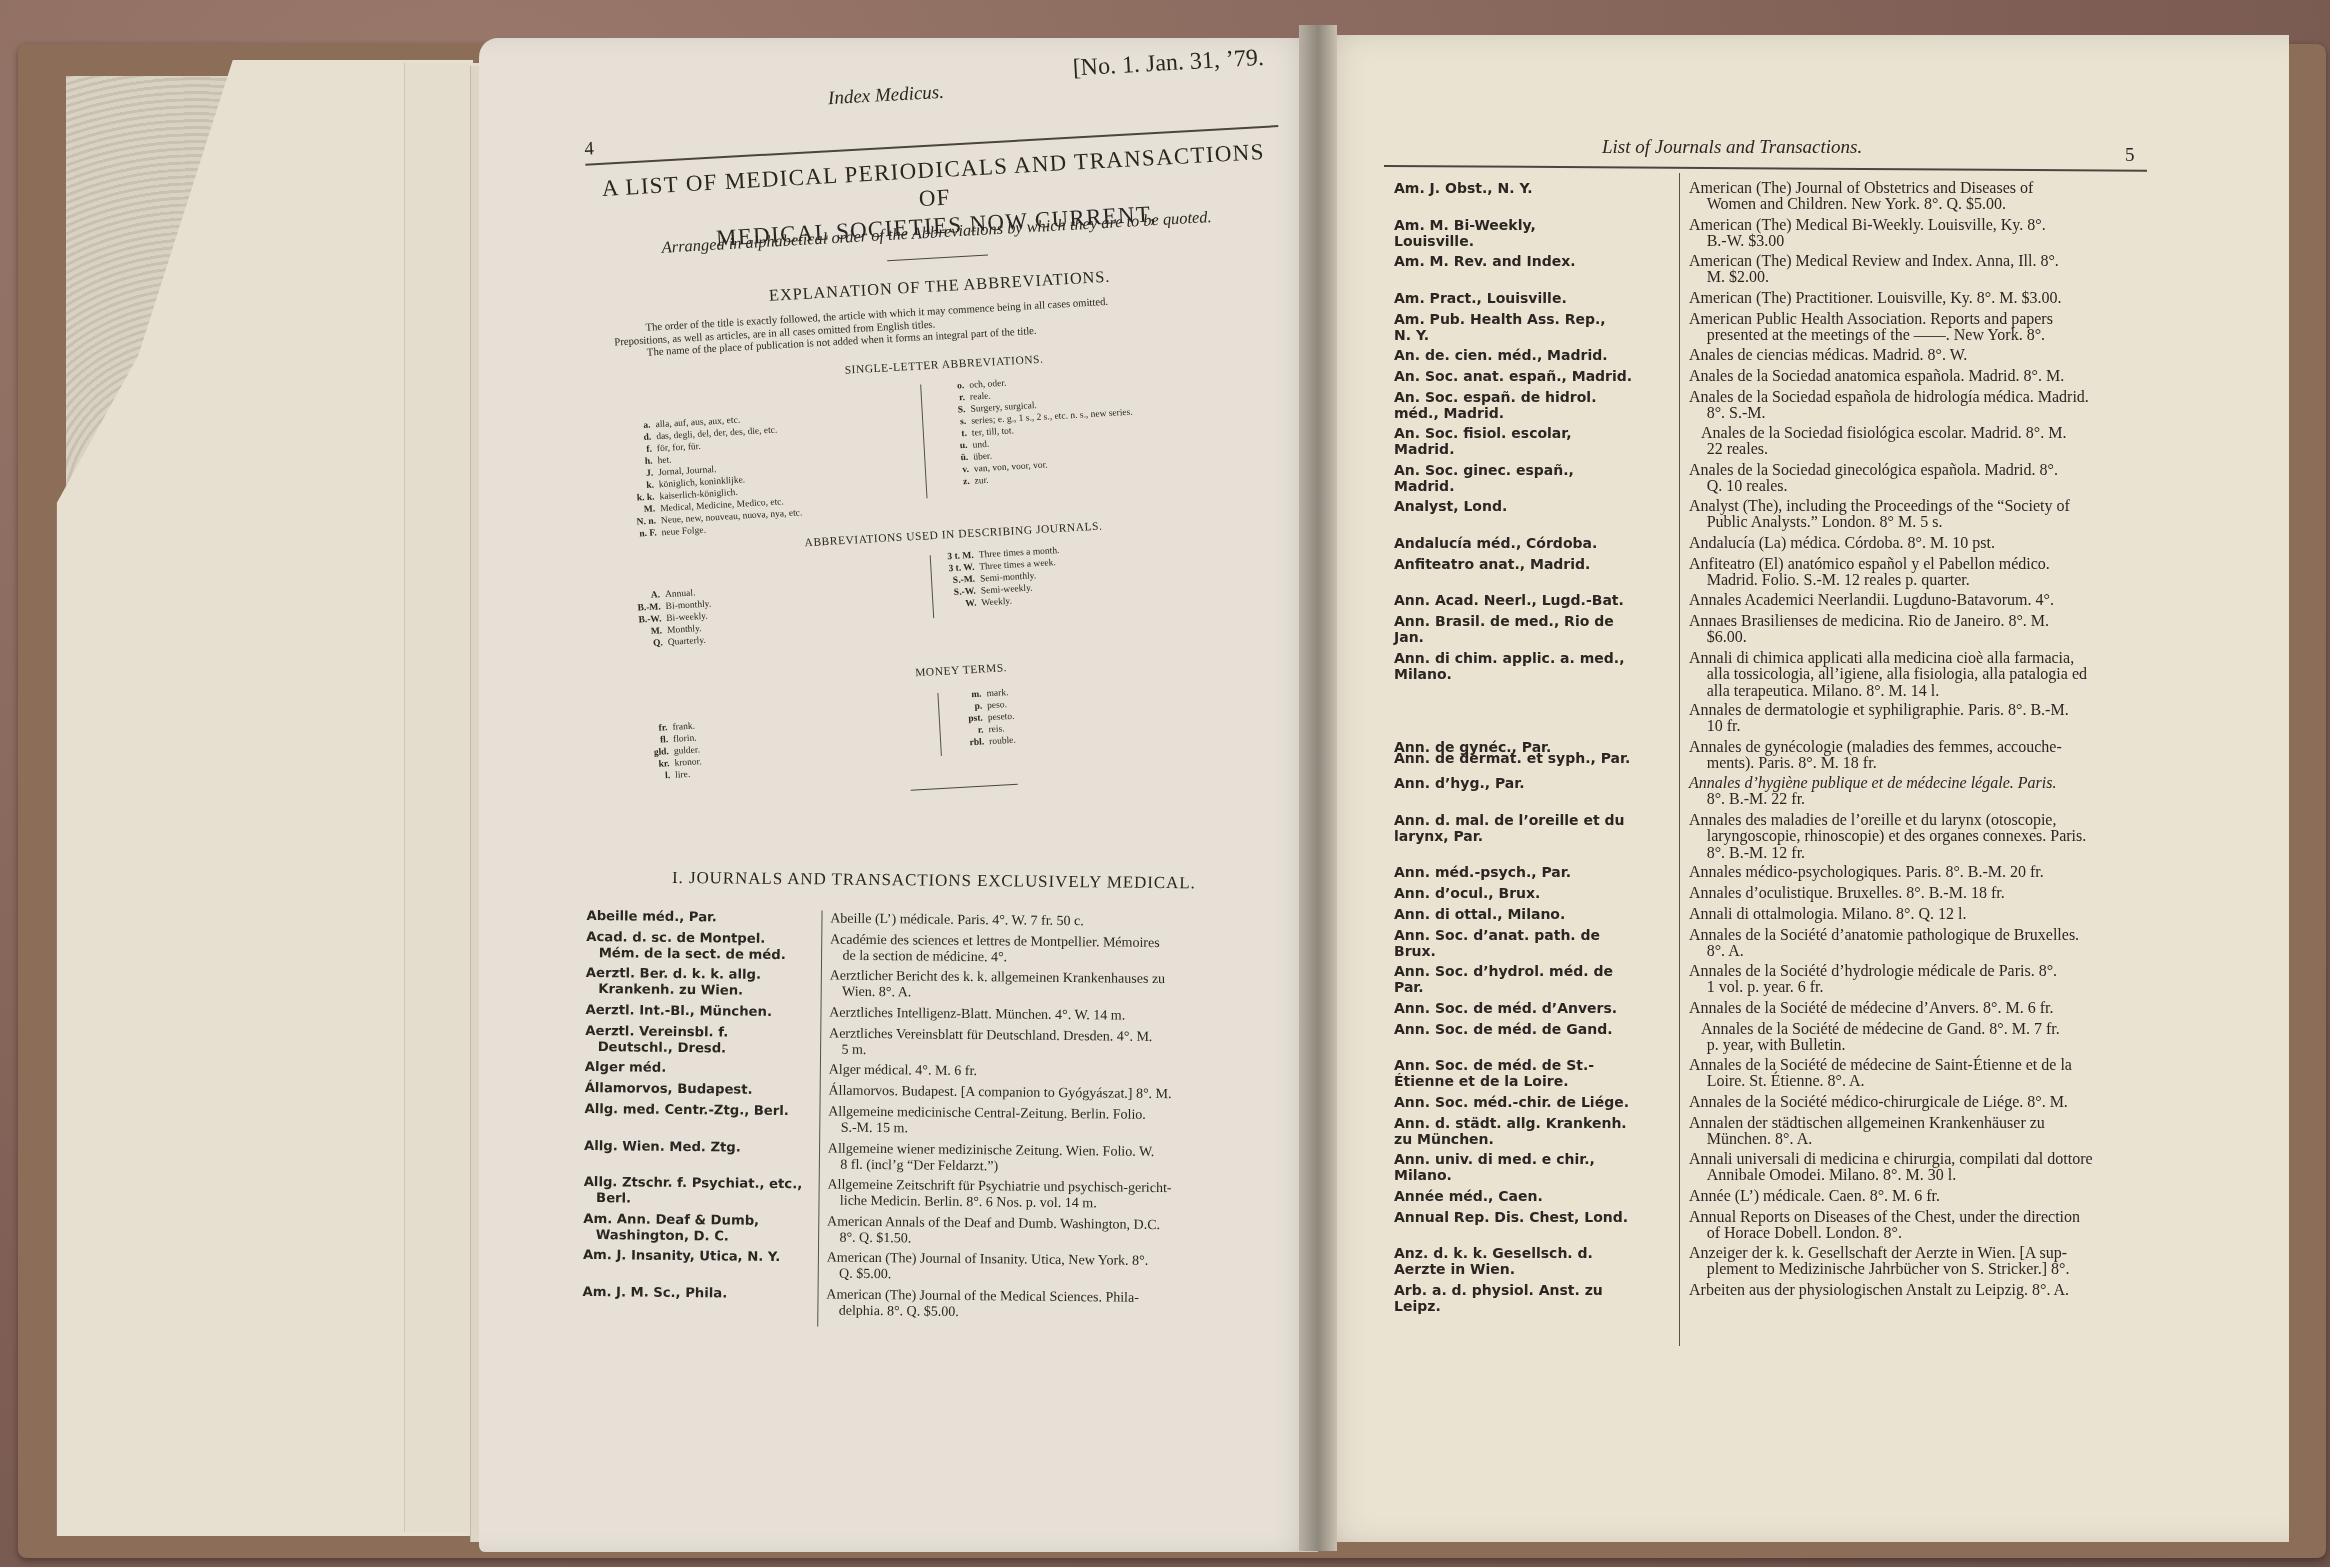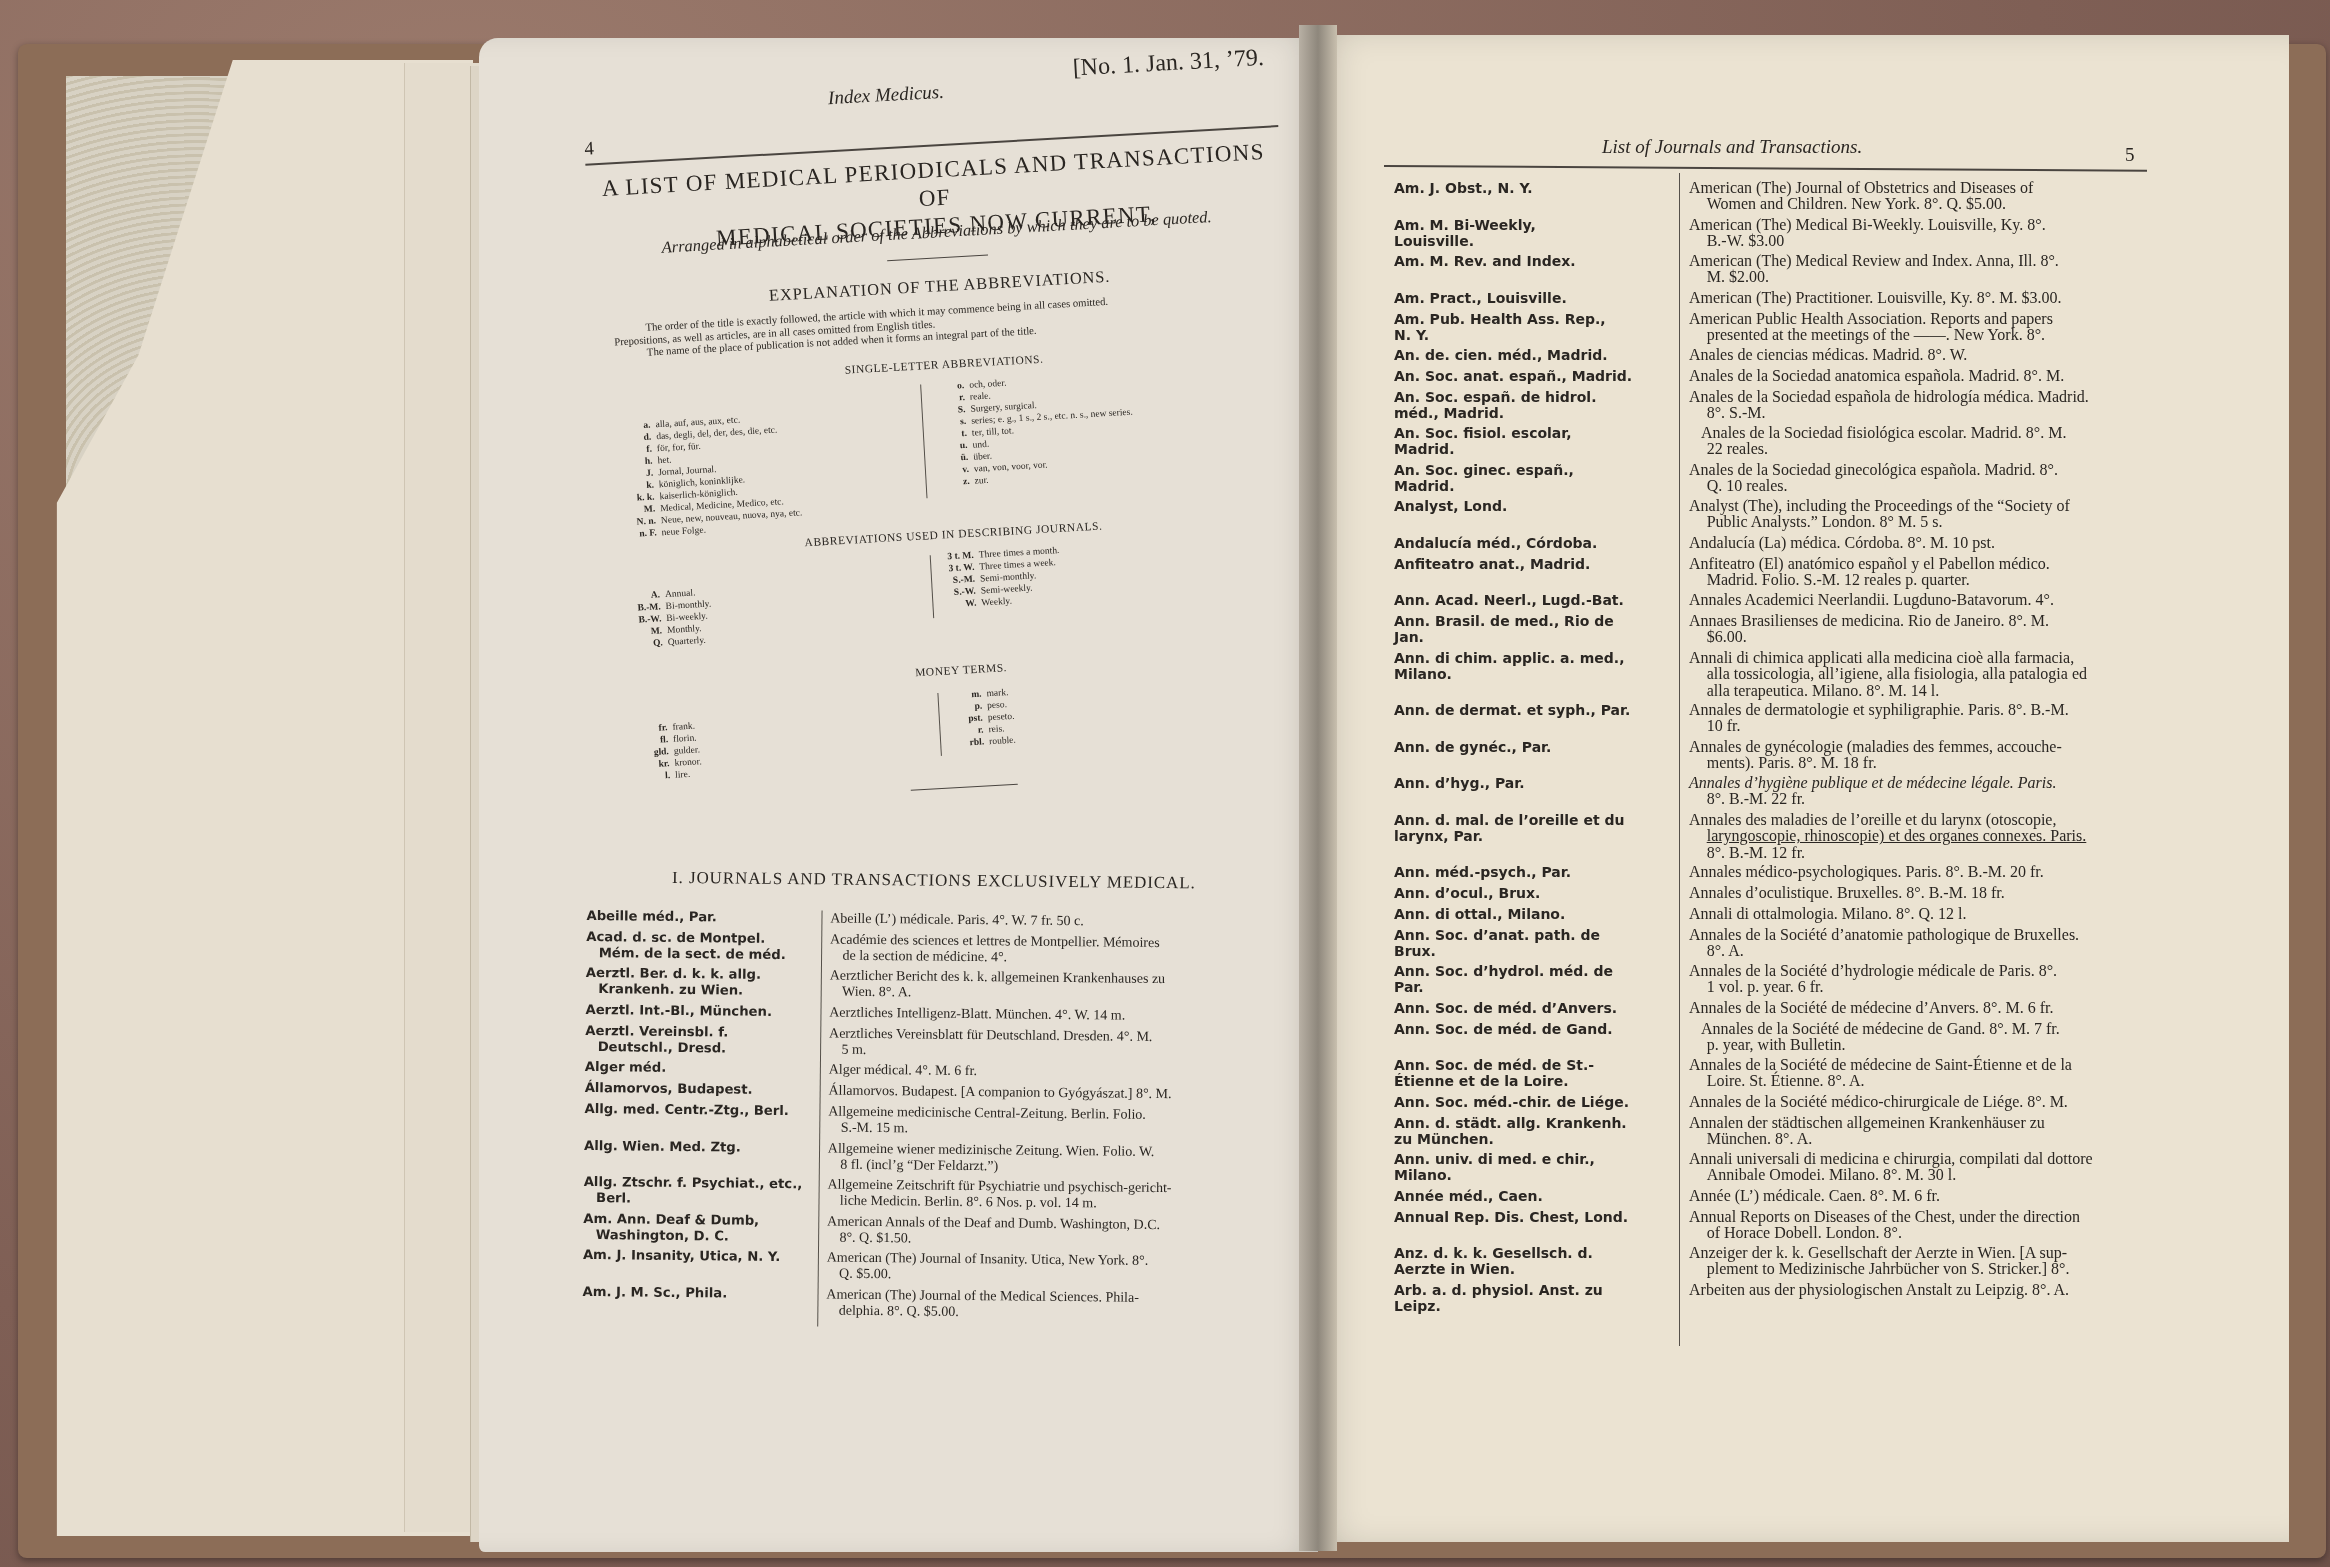--- a/index.html
+++ b/index.html
@@ -417,21 +417,21 @@
         <span class="cont" style="display: block;">Milano.</span>
       </div>
       <div class="r jr">
         <span style="display: block;">Annali di chimica applicati alla medicina cioè alla farmacia,</span>
         <span class="cont" style="display: block;">alla tossicologia, all’igiene, alla fisiologia, alla patalogia ed</span>
         <span class="cont" style="display: block;">alla terapeutica.  Milano.  8°.  M.  14 l.</span>
       </div>
     </div>
     <div class="row" style="top: 522px;">
       <div class="l jl">
-        <span style="display: block;">Ann. de dermat. et syph., Par.</span>
+        <span style="display: block; margin-top: 48px;">Ann. de dermat. et syph., Par.</span>
       </div>
       <div class="r jr">
         <span style="display: block;">Annales de dermatologie et syphiligraphie.  Paris.  8°.  B.-M.</span>
         <span class="cont" style="display: block;">10 fr.</span>
       </div>
     </div>
     <div class="row" style="top: 559px;">
       <div class="l jl">
         <span style="display: block;">Ann. de gynéc., Par.</span>
       </div>
@@ -449,21 +449,21 @@
         <span class="cont" style="display: block;">8°.  B.-M.  22 fr.</span>
       </div>
     </div>
     <div class="row" style="top: 632px;">
       <div class="l jl">
         <span style="display: block;">Ann. d. mal. de l’oreille et du</span>
         <span class="cont" style="display: block;">larynx, Par.</span>
       </div>
       <div class="r jr">
         <span style="display: block;">Annales des maladies de l’oreille et du larynx (otoscopie,</span>
-        <span class="cont" style="display: block; text-decoration: underline;">laryngoscopie, rhinoscopie) et des organes connexes.  Paris.</span>
+        <span class="cont" style="display: block;">laryngoscopie, rhinoscopie) et des organes connexes.  Paris.</span>
         <span class="cont" style="display: block;">8°.  B.-M.  12 fr.</span>
       </div>
     </div>
     <div class="row" style="top: 684px;">
       <div class="l jl">
         <span style="display: block;">Ann. méd.-psych., Par.</span>
       </div>
       <div class="r jr">
         <span style="display: block;">Annales médico-psychologiques.  Paris.  8°.  B.-M.  20 fr.</span>
       </div>

